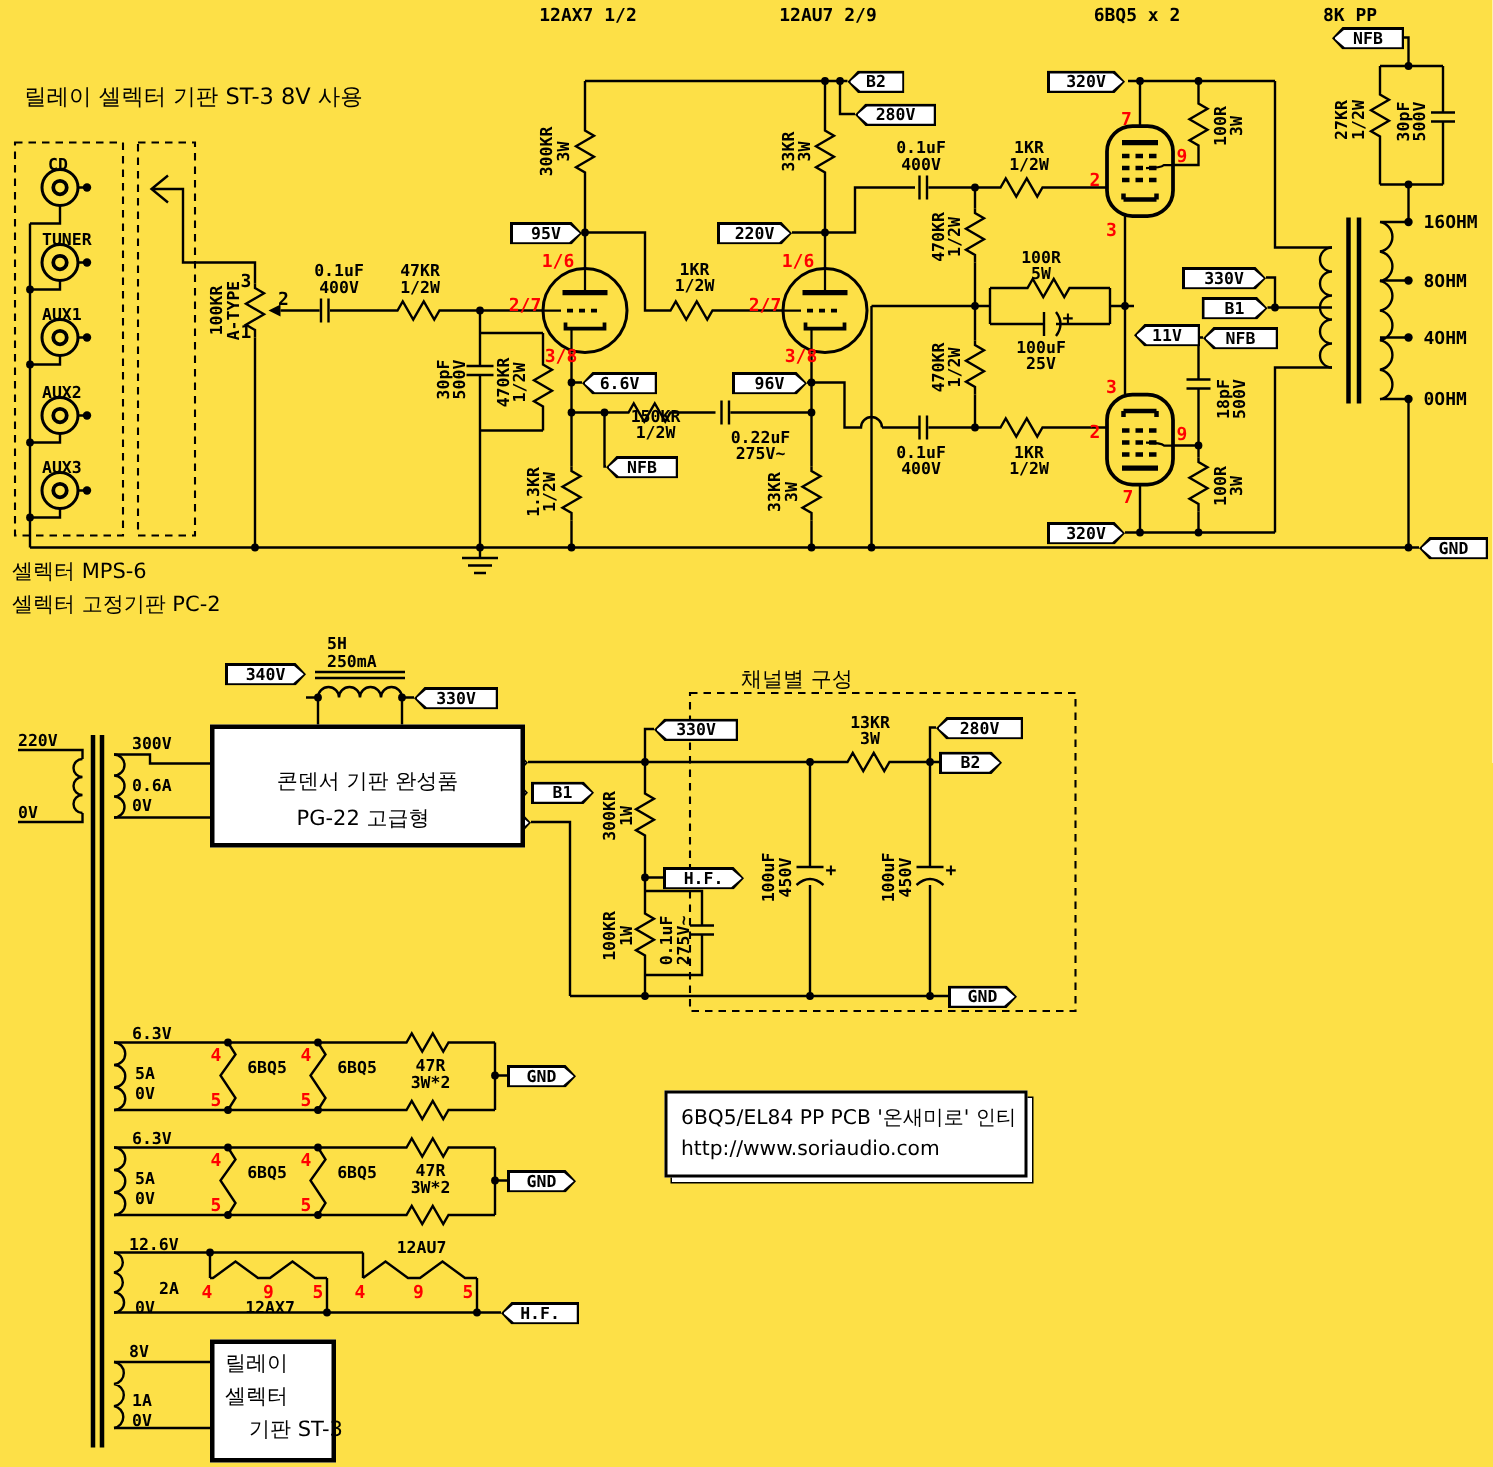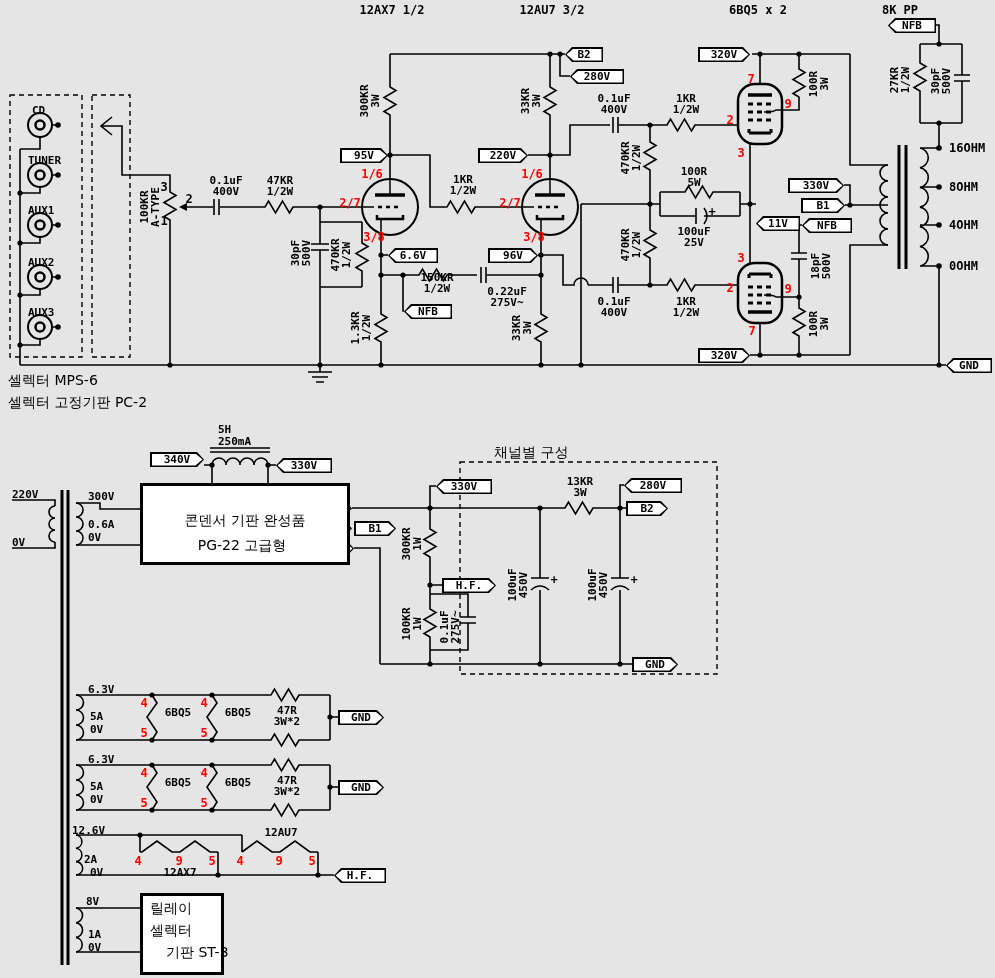--- a/index.html
+++ b/index.html
@@ -1,16 +1,16 @@
 <!DOCTYPE html>
 <html><head>
 <meta charset="utf-8">
 <style>
   html,body{margin:0;padding:0;background:#fff}
-  #c{position:relative;width:995px;height:978px;background:#e5e5e5;overflow:hidden;
+  #c{position:relative;width:995px;height:978px;background:#fde047;overflow:hidden;
      font-family:"DejaVu Sans Mono",monospace}
   #c svg{position:absolute;left:0;top:0}
   .L{position:absolute;transform:translate(-50%,-50%);text-align:center;
      font:bold 11px "DejaVu Sans Mono",monospace;line-height:11px;color:#000;white-space:nowrap}
   .L span{display:block}
   .V{transform:translate(-50%,-50%) rotate(-90deg)}
   .T{position:absolute;transform:translate(0,-50%);font:bold 11px "DejaVu Sans Mono",monospace;
      color:#000;white-space:nowrap}
   .big{font:bold 12px "DejaVu Sans Mono",monospace}
   .P{position:absolute;transform:translate(-50%,-50%);font:bold 12px "DejaVu Sans Mono",monospace;color:#f00}
@@ -198,24 +198,25 @@
         <circle cx="152" cy="810" r="2.6"></circle>
         <circle cx="212" cy="810" r="2.6"></circle>
         <circle cx="330" cy="787" r="2.6"></circle>
     <circle cx="140" cy="835" r="2.6"></circle>
         <circle cx="218" cy="875" r="2.6"></circle>
         <circle cx="318" cy="875" r="2.6"></circle>
   </g>
 </svg>
 
 <div class="L big" style="left:392px;top:10px">12AX7 1/2</div>
-<div class="L big" style="left:552px;top:10px">12AU7 3/2</div>
+<div class="L big" style="left:552px;top:10px">12AU7 2/9</div>
 <div class="L big" style="left:758px;top:10px">6BQ5 x 2</div>
 <div class="L big" style="left:900px;top:10px">8K PP</div>
 
+<div class="K" style="left:16px;top:55px">릴레이 셀렉터 기판 ST-3 8V 사용</div>
 <div class="K2" style="left:8px;top:372px">셀렉터 MPS-6</div>
 <div class="K2" style="left:8px;top:394px">셀렉터 고정기판 PC-2</div>
 <div class="K2" style="left:494px;top:444px">채널별 구성</div>
 
 <div class="T" style="left:32px;top:110px">CD</div>
 <div class="T" style="left:28px;top:160px">TUNER</div>
 <div class="T" style="left:28px;top:210px">AUX1</div>
 <div class="T" style="left:28px;top:262px">AUX2</div>
 <div class="T" style="left:28px;top:312px">AUX3</div>
 
@@ -401,21 +402,21 @@
     </div>
 <div class="flag fl" style="left:888px;top:18px;width:48px">
       <i></i>
       <b>NFB</b>
     </div>
 <div class="flag fl" style="left:946px;top:358px;width:46px">
       <i></i>
       <b>GND</b>
     </div>
 
-<div class="flag fr" style="left:150px;top:452px;width:54px">
+<div class="flag fr" style="left:150px;top:442px;width:54px">
       <i></i>
       <b class="red">340V</b>
     </div>
 <div class="flag fl" style="left:276px;top:458px;width:56px">
       <i></i>
       <b class="red">330V</b>
     </div>
 <div class="flag fr" style="left:142px;top:502px;width:32px">
       <i></i>
       <b>AC</b>
@@ -520,22 +521,22 @@
 <div class="T" style="left:12px;top:542px">0V</div>
 <div class="T" style="left:88px;top:496px">300V</div>
 <div class="T" style="left:88px;top:524px">0.6A</div>
 <div class="T" style="left:88px;top:537px">0V</div>
 <div class="T" style="left:88px;top:689px">6.3V</div>
 <div class="T" style="left:90px;top:716px">5A</div>
 <div class="T" style="left:90px;top:729px">0V</div>
 <div class="T" style="left:88px;top:759px">6.3V</div>
 <div class="T" style="left:90px;top:786px">5A</div>
 <div class="T" style="left:90px;top:799px">0V</div>
-<div class="T" style="left:72px;top:830px">12.6V</div>
-<div class="T" style="left:84px;top:859px">2A</div>
+<div class="T" style="left:86px;top:830px">12.6V</div>
+<div class="T" style="left:106px;top:859px">2A</div>
 <div class="T" style="left:90px;top:872px">0V</div>
 <div class="T" style="left:86px;top:901px">8V</div>
 <div class="T" style="left:88px;top:934px">1A</div>
 <div class="T" style="left:88px;top:947px">0V</div>
 
 <div class="L" style="left:178px;top:712px">6BQ5</div>
 <div class="L" style="left:238px;top:712px">6BQ5</div>
 <div class="L" style="left:178px;top:782px">6BQ5</div>
 <div class="L" style="left:238px;top:782px">6BQ5</div>
 <div class="L" style="left:180px;top:872px">12AX7</div>
@@ -557,14 +558,18 @@
 
 <div class="box" style="left:140px;top:483px;width:204px;height:76px"></div>
 <div class="KC" style="left:245px;top:521px">콘덴서 기판 완성품</div>
 <div class="KC" style="left:242px;top:546px">PG-22 고급형</div>
 
 <div class="box" style="left:140px;top:893px;width:78px;height:76px"></div>
 <div class="K2" style="left:150px;top:900px">릴레이</div>
 <div class="K2" style="left:150px;top:922px">셀렉터</div>
 <div class="K2" style="left:166px;top:944px">기판 ST-3</div>
 
-
+<div class="info" style="left:443px;top:727px;width:238px;height:54px">
+  <div style="top:7px">6BQ5/EL84 PP PCB '온새미로' 인티</div>
+  <div style="top:29px">http://www.soriaudio.com</div>
 </div>
 
+</div>
+
 </body></html>

